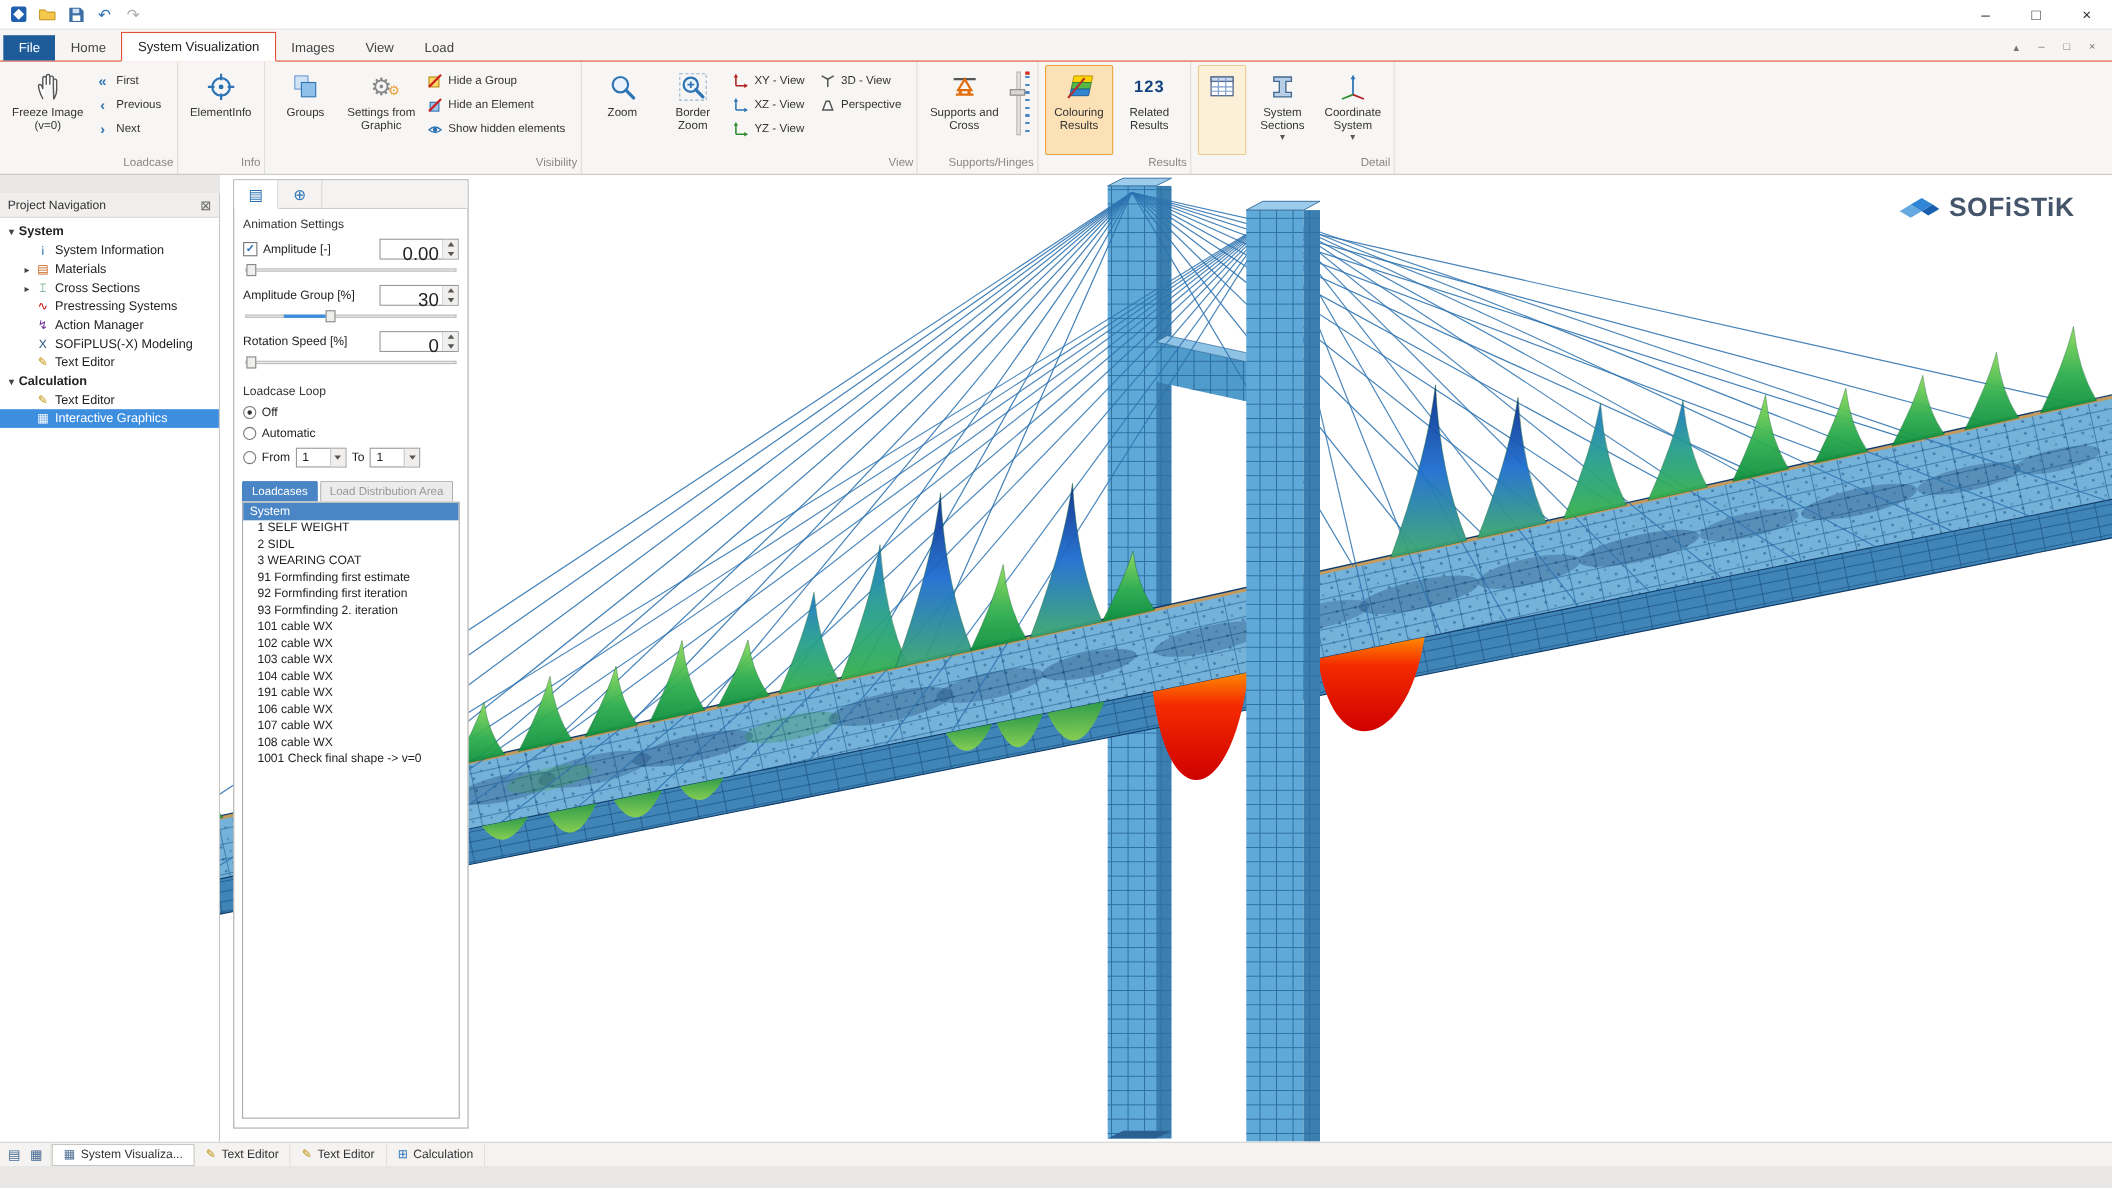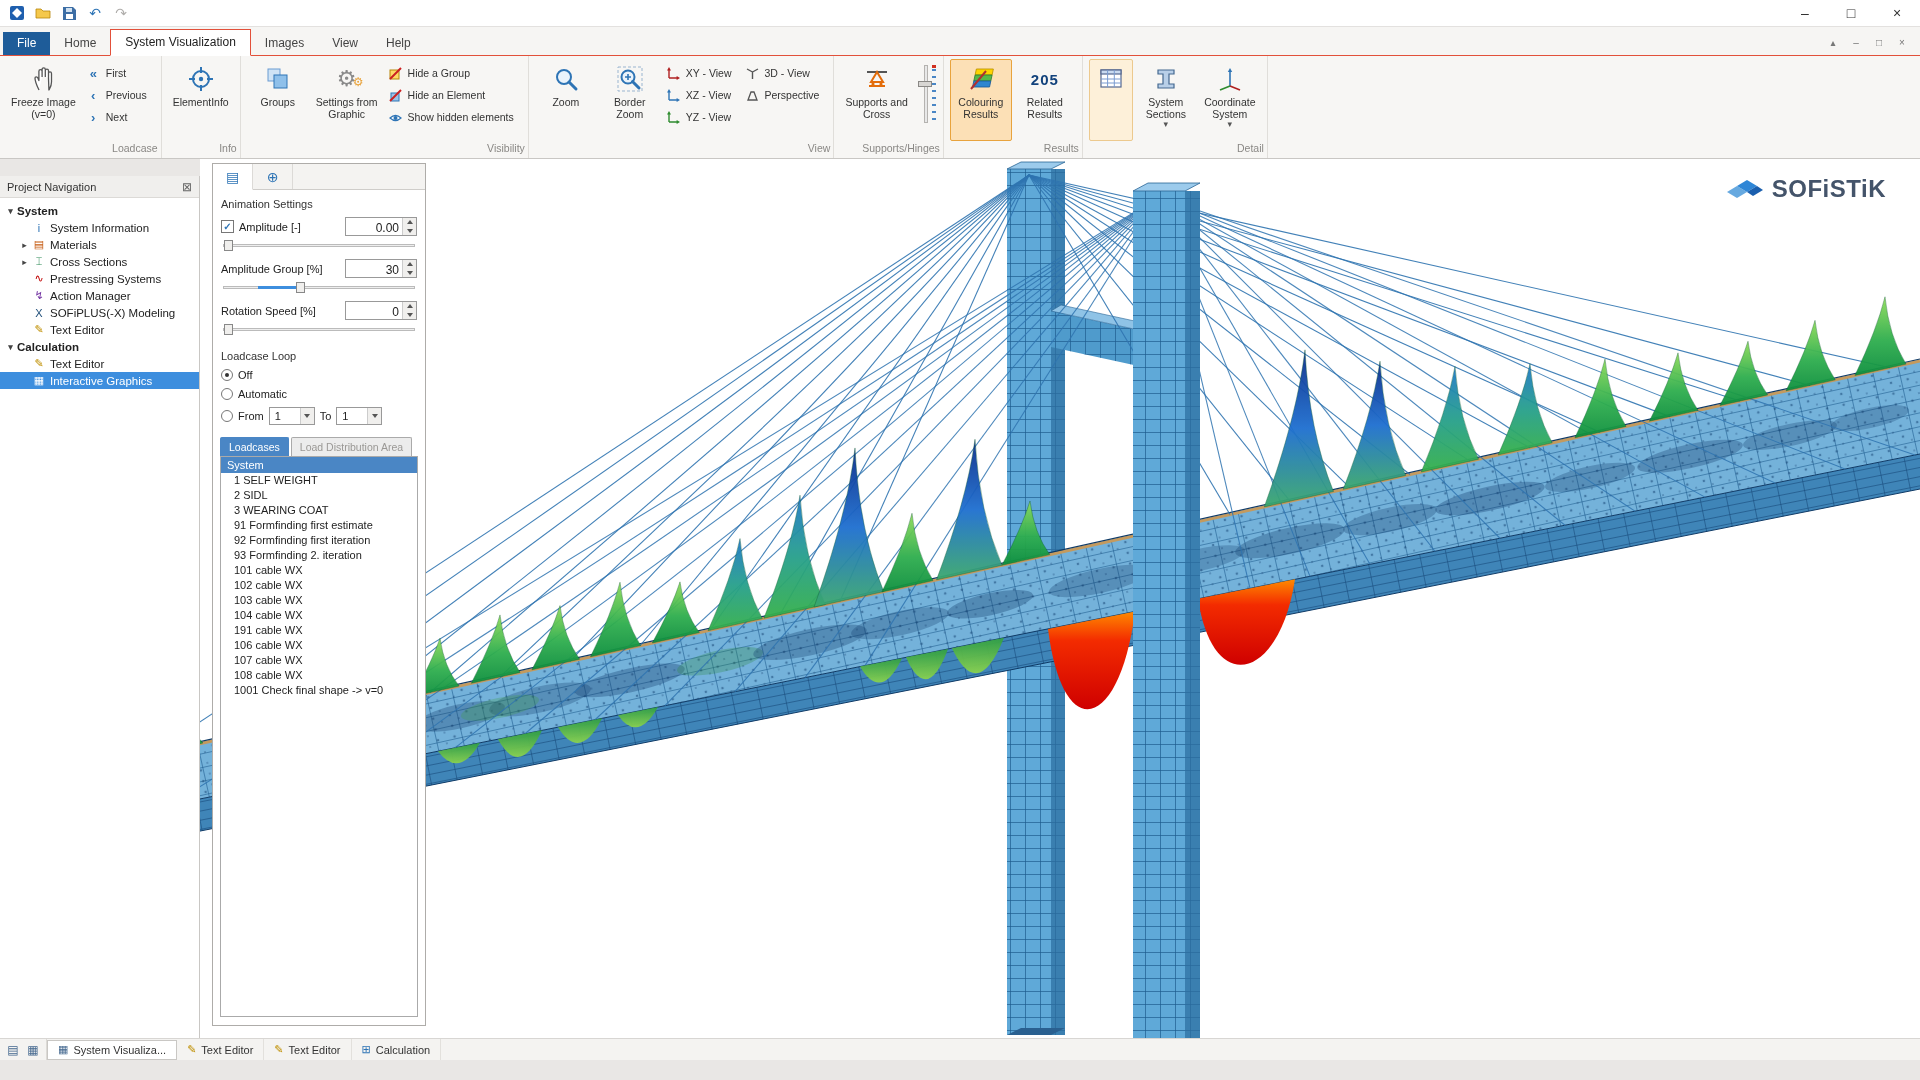--- a/index.html
+++ b/index.html
@@ -64,21 +64,21 @@
   .anim-panel{position:absolute;left:212px;top:163px;width:214px;height:863px;background:#fff;border:1px solid #aeaca9;z-index:11;display:flex;flex-direction:column}
   .apanel-tabs{height:26px;display:flex;background:#f4f3f1;border-bottom:1px solid #cfcdca;flex:0 0 26px}
   .apanel-tab{width:40px;display:flex;align-items:center;justify-content:center;font-size:14px;color:#2e74b5;border-right:1px solid #dcdad7}
   .apanel-tab.active{background:#fff;margin-bottom:-1px;border-bottom:1px solid #fff}
   .apanel-body{flex:1;display:flex;flex-direction:column;min-height:0}
   .asection{font-size:11px;color:#333;padding:8px 8px 0}
   .arow{display:flex;align-items:center;margin:7px 8px 0;gap:5px}
   .alabel{font-size:11px;color:#222;white-space:nowrap}
   .cb{width:13px;height:13px;border:1px solid #777;background:#fff;font-size:10px;line-height:11px;text-align:center;color:#2e74b5;font-weight:bold;flex:0 0 13px}
   .spin{margin-left:auto;width:72px;height:19px;border:1px solid #999;display:flex;background:#fff}
-  .spin .sval{flex:1;font-size:12px;text-align:right;padding:3px 3px 0}
+  .spin .sval{flex:1;font-size:17px;text-align:right;padding:3px 3px 0}
   .sarrows{width:14px;border-left:1px solid #ccc;display:flex;flex-direction:column}
   .sa{flex:1;display:flex;align-items:center;justify-content:center;background:#f0efed}
   .sa.up::after{content:"";border-left:3px solid transparent;border-right:3px solid transparent;border-bottom:4px solid #555}
   .sa.dn::after{content:"";border-left:3px solid transparent;border-right:3px solid transparent;border-top:4px solid #555}
   .slider{height:13px;margin:3px 10px 0;position:relative}
   .slider .track{position:absolute;left:0;right:0;top:5px;height:3px;background:#eee;border:1px solid #bbb}
   .slider .fill{position:absolute;top:5px;height:3px;background:#3d8ede}
   .slider .handle{position:absolute;top:1px;width:9px;height:11px;background:#f0efed;border:1px solid #888}
   .radio{width:12px;height:12px;border:1px solid #777;border-radius:50%;background:#fff;position:relative;flex:0 0 12px}
   .radio.sel::after{content:"";position:absolute;left:3px;top:3px;width:4px;height:4px;border-radius:50%;background:#333}
@@ -139,21 +139,21 @@
     <span class="win-btn">×</span>
   </div>
 </div>
 
 <div class="tabrow">
   <div class="tab file">File</div>
   <div class="tab">Home</div>
   <div class="tab active">System Visualization</div>
   <div class="tab">Images</div>
   <div class="tab">View</div>
-  <div class="tab">Help</div>
+  <div class="tab">Load</div>
   <div class="tabrow-right">
     <span class="mini-btn">▴</span>
     <span class="mini-btn">–</span>
     <span class="mini-btn">□</span>
     <span class="mini-btn">×</span>
   </div>
 </div>
 
 <div class="ribbon">
 
@@ -382,21 +382,21 @@
               <line x1="4" y1="23" x2="19" y2="5" stroke="#b03030" stroke-width="2"></line>
             </svg>
         </span>
         <span class="rlabel">
             <span>Colouring</span>
             <span>Results</span>
           </span>
       </div>
       <div class="rbtn-lg">
         <span class="ric">
-            <span class="num123">205</span>
+            <span class="num123">123</span>
           </span>
         <span class="rlabel">
             <span>Related</span>
             <span>Results</span>
           </span>
       </div>
     </div>
     <div class="rgroup-label">Results</div>
   </div>
 

